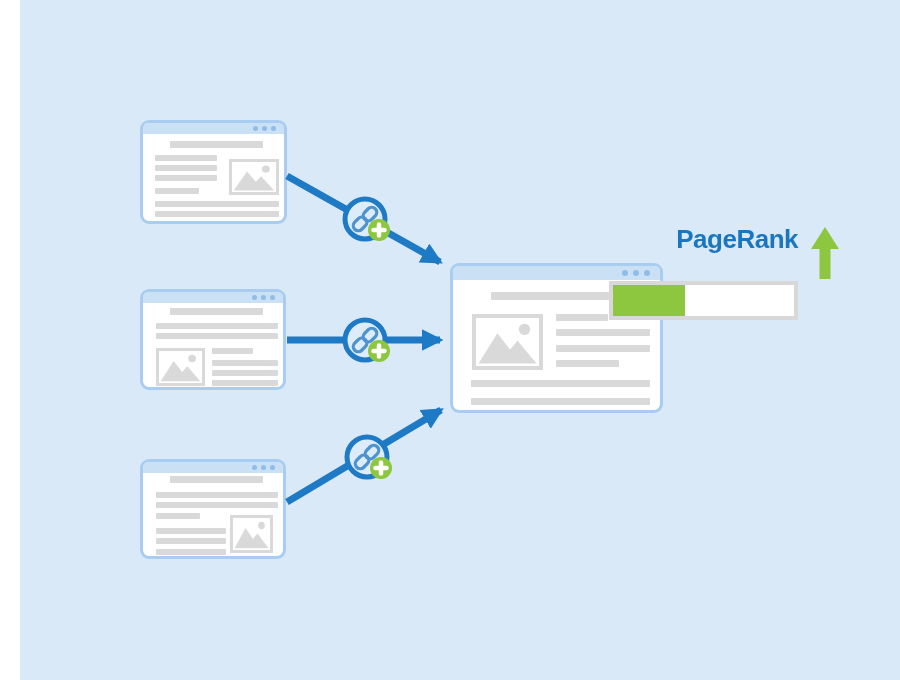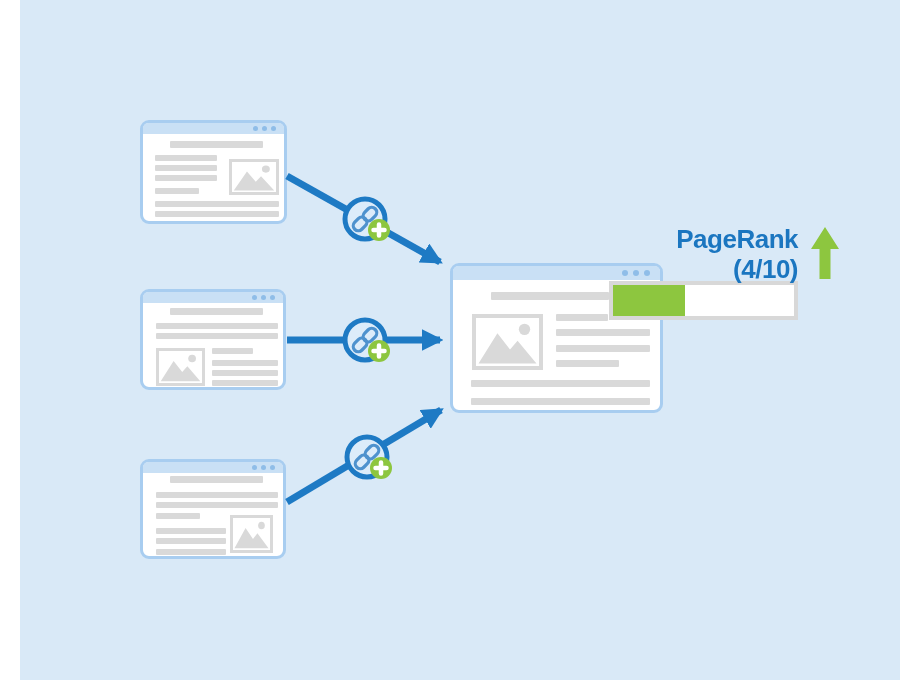--- a/index.html
+++ b/index.html
@@ -190,20 +190,19 @@
       </g>
     </g>
   </svg>
 
   <div class="progress">
     <div class="progress-fill" style="width: 40%;"></div>
   </div>
 
   <div class="pagerank">
     <div>PageRank</div>
-    <div>(4/10)</div>
   </div>
 
   <svg class="uparrow" width="28" height="52" viewBox="0 0 28 52">
     <polygon points="14,0 28,22 19.5,22 19.5,52 8.5,52 8.5,22 0,22"></polygon>
   </svg>
 
 </div>
 
 </body></html>

